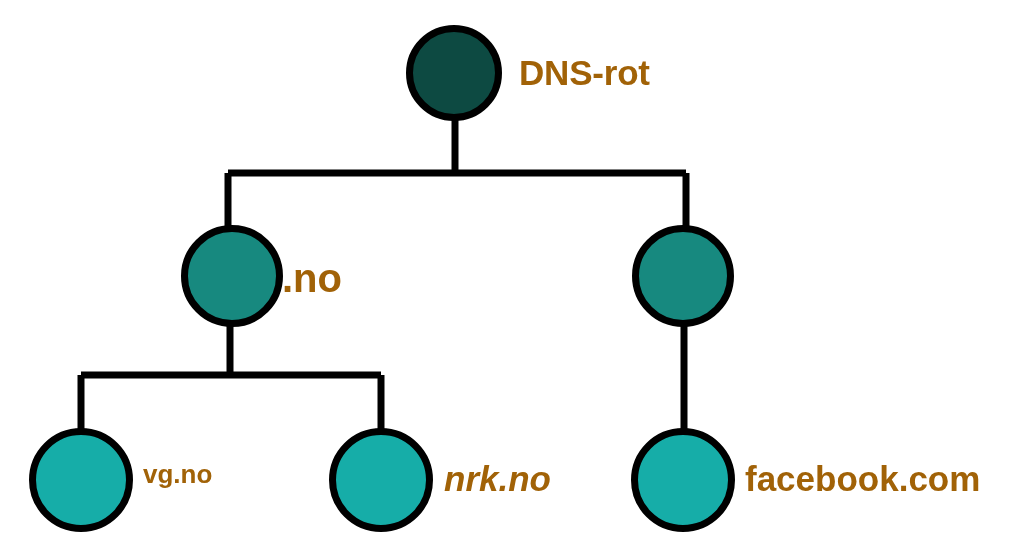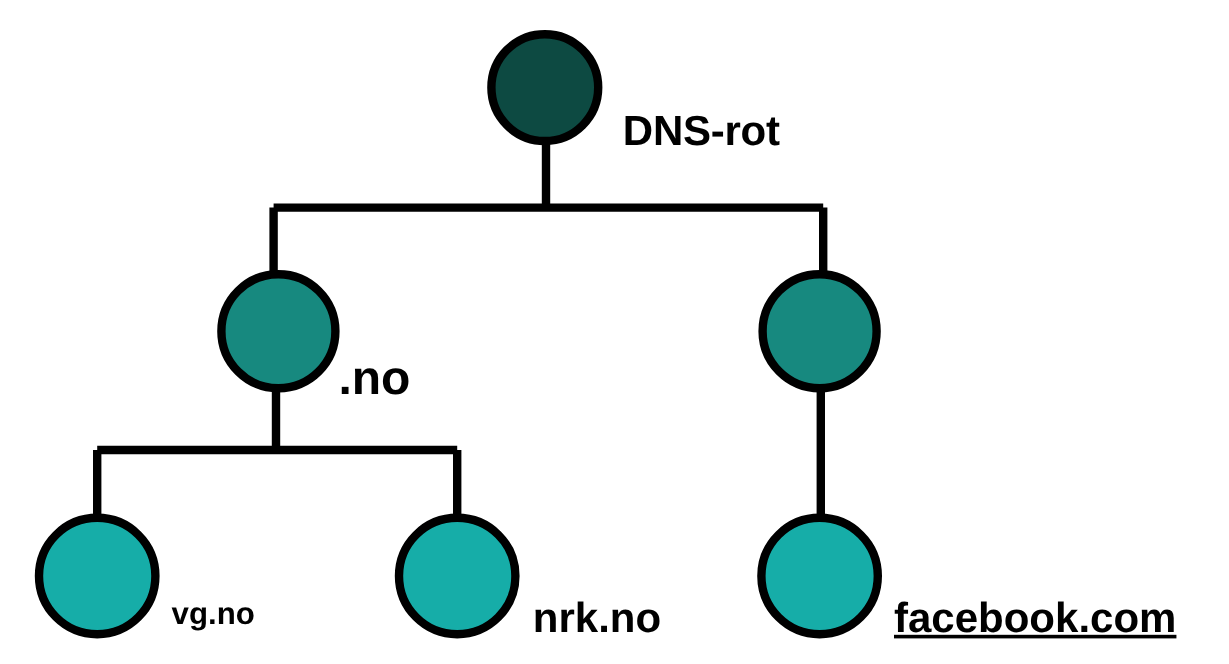--- a/index.html
+++ b/index.html
@@ -28,24 +28,23 @@
   .node {
     position: absolute;
     border-radius: 50%;
     box-sizing: border-box;
     border: 7px solid #000000;
   }
   .node-label {
     position: absolute;
     font-family: "Liberation Sans", sans-serif;
     font-weight: bold;
-    color: #000000;
+    color: #a16207;
     white-space: nowrap;
     line-height: 1;
-    margin-top: 37px;
   }
   .n-root {
     left: 406px;
     top: 25px;
     width: 96px;
     height: 96px;
     background: #0d4a42;
   }
   .l-root {
     left: 519px;
@@ -93,33 +92,33 @@
     left: 329px;
     top: 428px;
     width: 104px;
     height: 104px;
     background: #16ada8;
   }
   .l-nrk {
     left: 444px;
     top: 461px;
     font-size: 35px;
+    font-style: italic;
   }
   .n-fb {
     left: 631px;
     top: 428px;
     width: 104px;
     height: 104px;
     background: #16ada8;
   }
   .l-fb {
     left: 745px;
     top: 461px;
     font-size: 35px;
-    text-decoration: underline;
   }
 </style>
 </head>
 <body>
 
 <div id="canvas">
 
   <svg id="edges" viewBox="0 0 1024 553" width="1024" height="553" aria-hidden="true">
     <g fill="none" stroke="#000000" stroke-width="7" stroke-linecap="butt">
 

